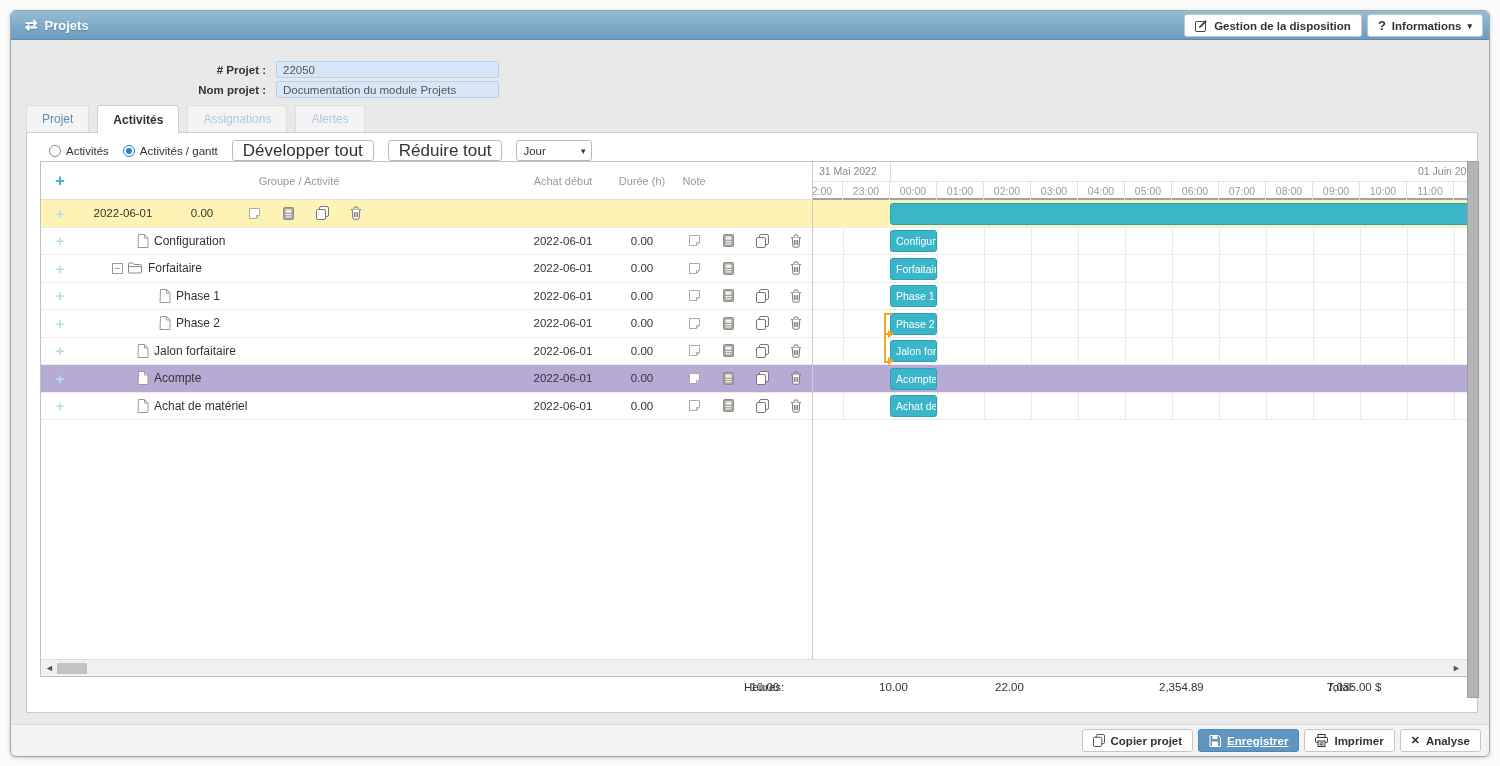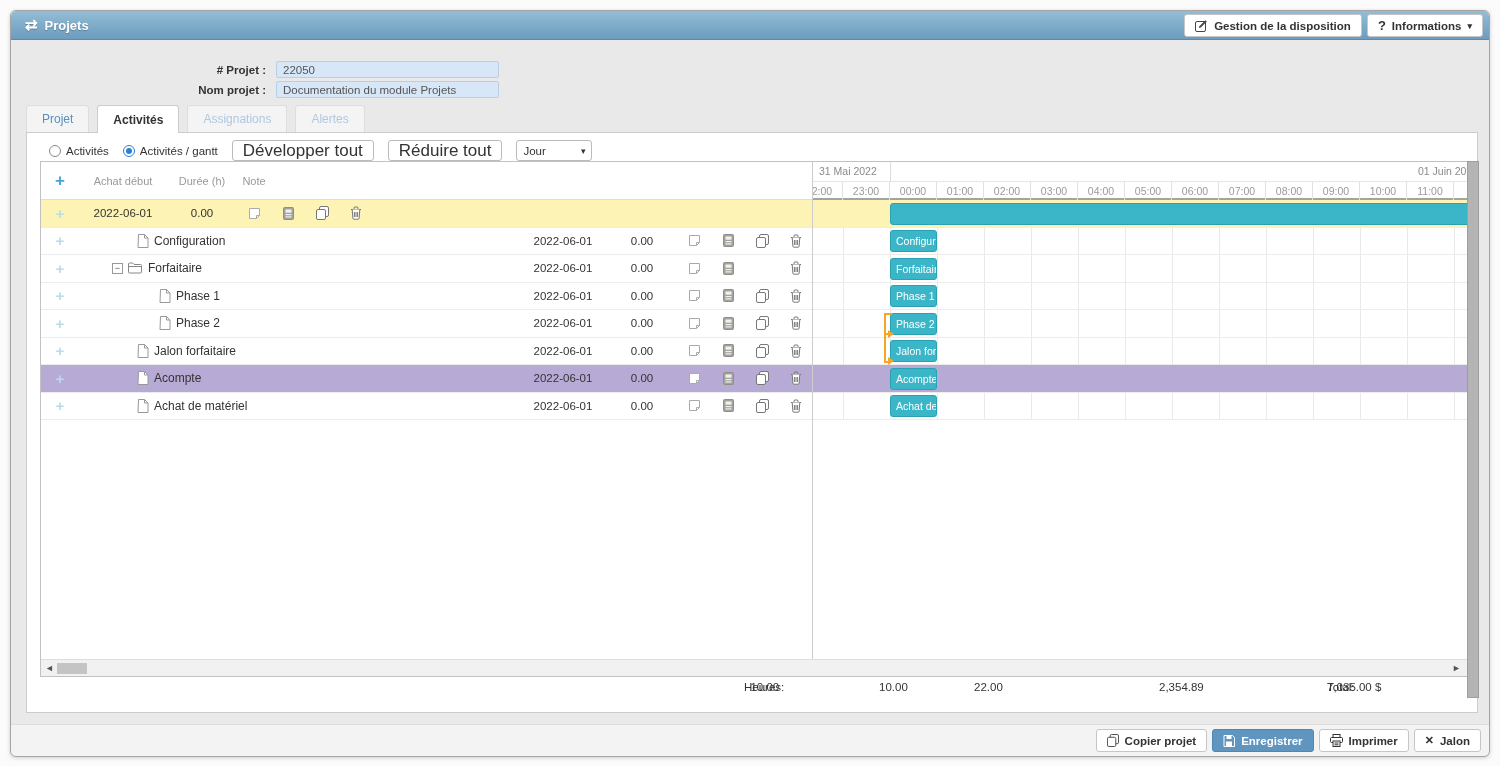--- a/index.html
+++ b/index.html
@@ -104,27 +104,27 @@
   .hscroll { position:absolute; left:0; right:0; bottom:0; height:17px; background:#f1f1f1;
              border-top:1px solid #ddd; cursor:pointer; }
   .hs-arrow { position:absolute; top:3px; font-size:9px; color:#555; }
   .hs-left { left:4px; } .hs-right { right:6px; }
   .hs-thumb { position:absolute; left:16px; top:3px; width:30px; height:11px; background:#c4c4c4; }
   .vscroll { position:absolute; left:1440px; top:28px; width:12px; height:537px; background:#dcdcdc; cursor:pointer;}
   .vs-thumb { position:absolute; inset:0; background:#b4b4b4; border:1px solid #9e9e9e; }
   
   .totals { position:absolute; top:548px; left:0; width:100%; font-size:11.5px; color:#333; }
   .totals span { position:absolute; white-space:nowrap; }
-  .t-heures { left:717px; } .t-c2 { left:852px; } .t-c3 { left:947px; }
+  .t-heures { left:717px; } .t-c2 { left:852px; } .t-c3 { left:968px; }
   .t-c4 { left:1132px; } .t-total { left:1300px; }
   
   .footer { position:absolute; left:0; right:0; bottom:0; height:32px; background:#f3f3f3;
             border-top:1px solid #ddd; border-radius:0 0 5px 5px; }
   .f-buttons { position:absolute; right:8px; top:4px; display:flex; gap:5px;border-radius:10px; }
-  .btn-primary { background:#6095c0; border-color:#4e86b4; color:#fff; }
+  .btn-primary { background:#6095c0; border-color:#4e86b4; color:#fff;text-decoration:underline; }
   .x-ic { font-weight:bold; font-size:11px; }
 </style>
 </head>
 <body>
 
 <div class="page">
   <div class="window">
 
     <div class="titlebar">
       <span class="ttl">
@@ -181,20 +181,21 @@
         <span class="select">
           <span>Jour</span>
           <span class="caret">▾</span>
         </span>
       </div>
 
       <div class="tablebox">
         <div class="lpane">
           <div class="lhead">
             <div class="c-plus">+</div>
+            <div class="c-name">Groupe / Activité</div>
             <div class="c-date">Achat début</div>
             <div class="c-dur">Durée (h)</div>
             <div class="c-ic" style="color:#999;cursor:default;line-height:normal">Note</div>
             <div class="c-ic"></div>
             <div class="c-ic"></div>
             <div class="c-ic"></div>
           </div>
           <div>
               <div class="trow hl-yellow">
                 <div class="c-plus">+</div>
@@ -559,19 +560,19 @@
                 <rect x="3" y="0.5" width="7" height="3" fill="none" stroke="#333"></rect>
                 <rect x="0.5" y="3.5" width="12" height="5" rx="1" fill="#fff" stroke="#333"></rect>
                 <rect x="3" y="7" width="7" height="5.5" fill="#fff" stroke="#333"></rect>
                 <path d="M4.5 9 h4 M4.5 10.8 h4" stroke="#333"></path>
               </svg>
           </span>
           <span>Imprimer</span>
         </span>
         <span class="btn">
           <span class="x-ic">✕</span>
-          <span>Jalon</span>
+          <span>Analyse</span>
         </span>
       </span>
     </div>
 
   </div>
 </div>
 
 </body></html>

